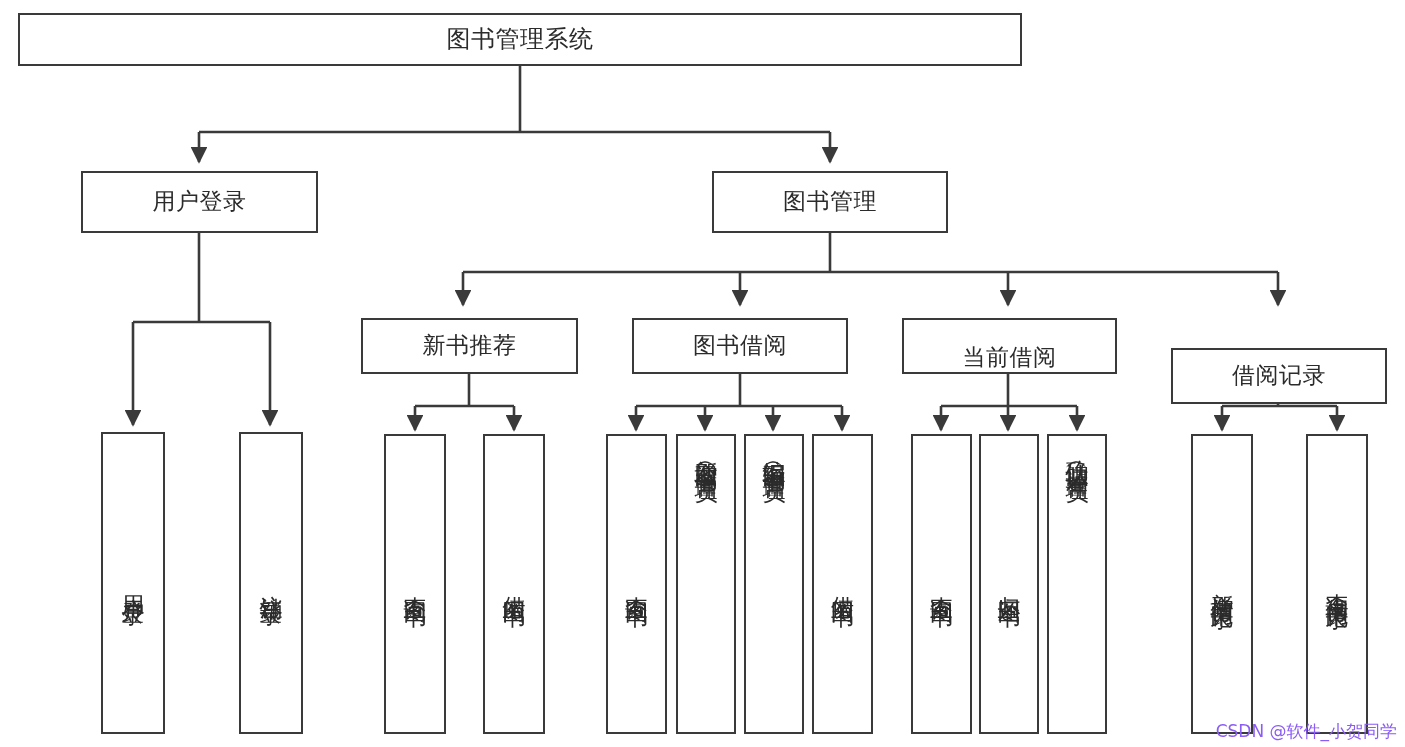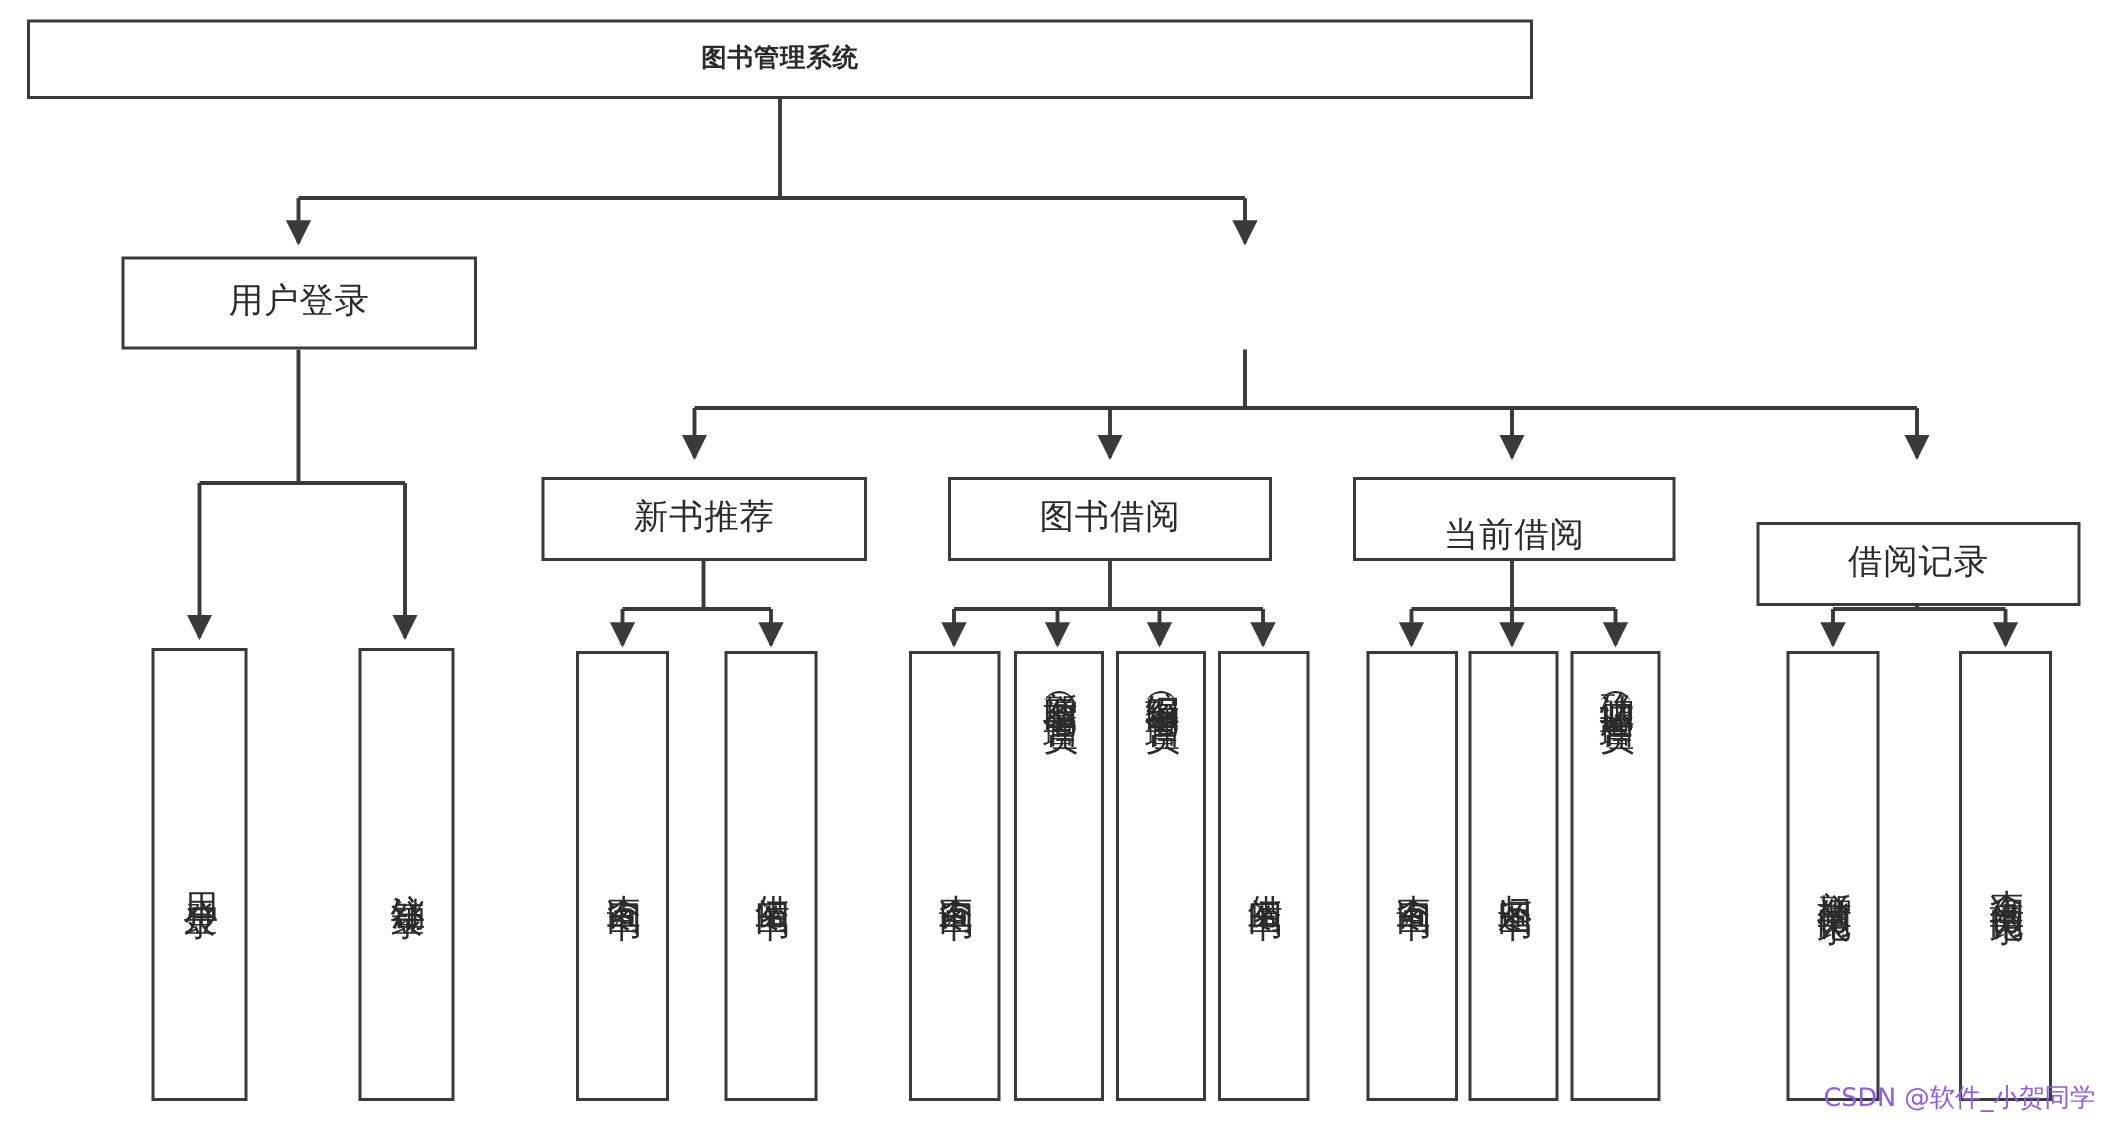--- a/index.html
+++ b/index.html
@@ -54,22 +54,21 @@
     display: block;
   }
   .node-v.align-mid {
     align-items: center;
   }
   .node-v.align-top {
     align-items: flex-start;
     padding-top: 6px;
   }
   #root-node {
-    font-size: 17px;
-    font-weight: bold;
+    font-size: 24px;
   }
   #watermark {
     position: absolute;
     right: 8px;
     bottom: 4px;
     font-size: 17px;
     color: #8b5cf6;
     white-space: nowrap;
     font-family: "DejaVu Sans", "Liberation Sans", sans-serif;
   }
@@ -130,20 +129,23 @@
   </svg>
 
   <div class="node node-h" id="root-node" style="left:18px; top:13px; width:1004px; height:53px;">
     <span>图书管理系统</span>
   </div>
 
   <div class="node node-h" style="left:81px; top:171px; width:237px; height:62px;">
     <span>用户登录</span>
   </div>
 
+  <div class="node node-h" style="left:712px; top:171px; width:236px; height:62px;">
+    <span>图书管理</span>
+  </div>
 
   <div class="node node-h" style="left:361px; top:318px; width:217px; height:56px;">
     <span>新书推荐</span>
   </div>
 
   <div class="node node-h" style="left:632px; top:318px; width:216px; height:56px;">
     <span>图书借阅</span>
   </div>
 
   <div class="node node-h" style="left:902px; top:318px; width:215px; height:56px;align-items:flex-end;">

